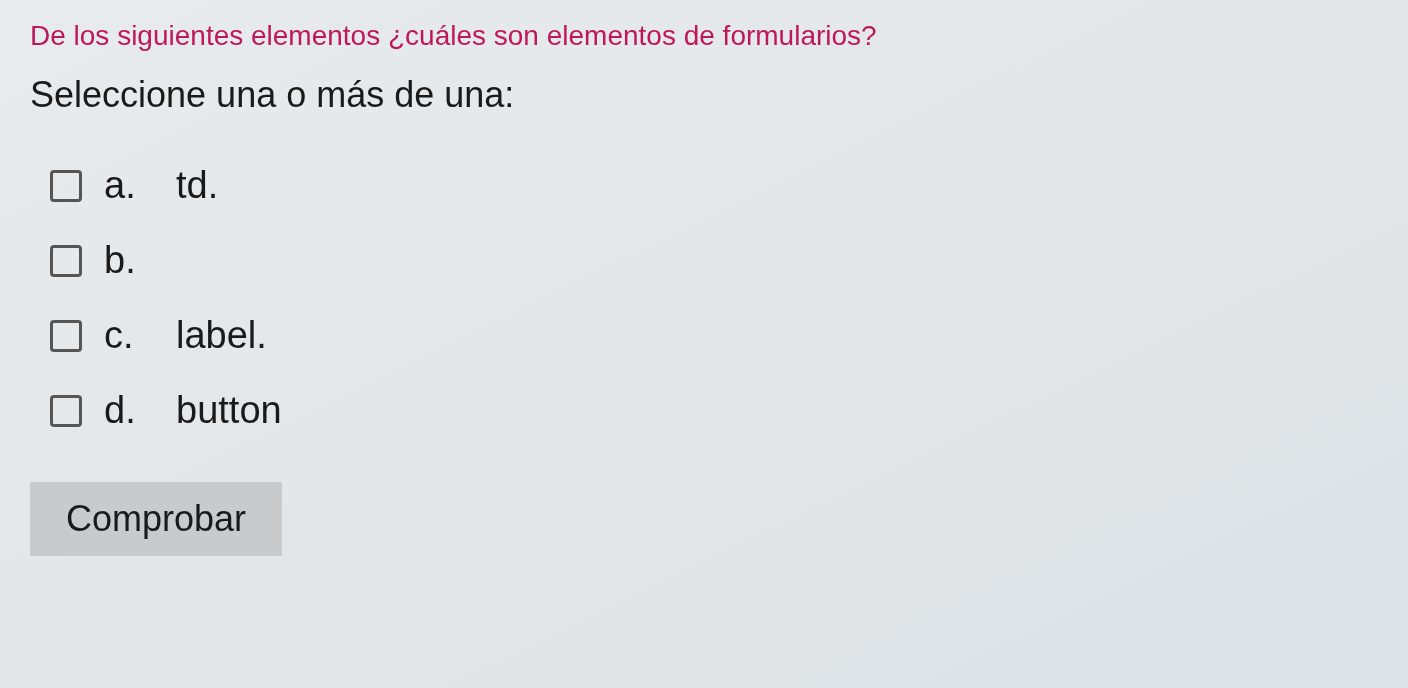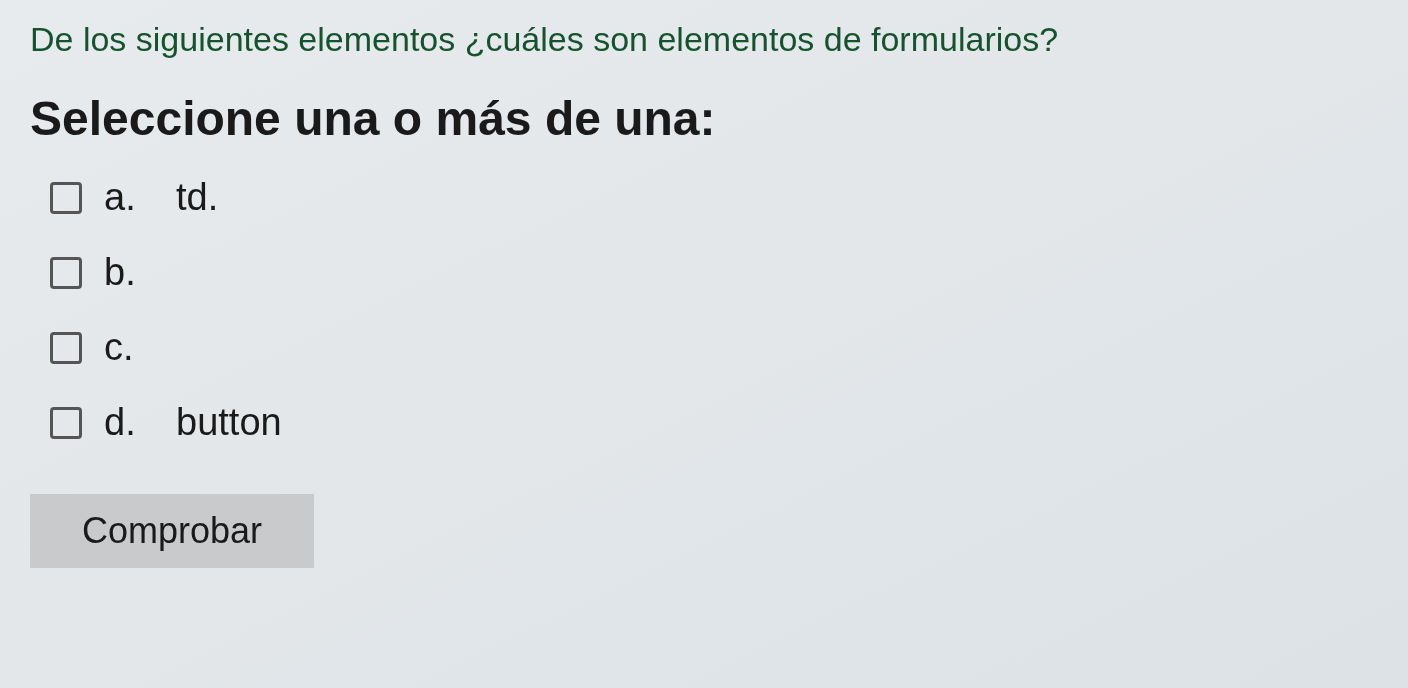--- a/index.html
+++ b/index.html
@@ -10,29 +10,29 @@
     body {
       font-family: 'Segoe UI', Arial, sans-serif;
       background: linear-gradient(to bottom right, #e8ebed, #dde2e6);
       width: 1408px;
       height: 688px;
       padding: 20px 30px;
       color: #2a2a2a;
       overflow: hidden;
     }
     .question-text {
-      font-size: 34px;
+      font-size: 28px;
       font-weight: 400;
-      margin-bottom: 32px;
-      color: #14532d;
+      margin-bottom: 22px;
+      color: #be185d;
     }
     .instruction {
-      font-size: 48px;
-      font-weight: 700;
-      margin-bottom: 30px;
+      font-size: 36px;
+      font-weight: 400;
+      margin-bottom: 48px;
       color: #1a1a1a;
     }
     .options {
       display: flex;
       flex-direction: column;
       gap: 32px;
       padding-left: 20px;
     }
     .option-row {
       display: flex;
@@ -55,21 +55,21 @@
     }
     .option-text {
       font-size: 38px;
       color: #1a1a1a;
       text-align: center;
     }
     .submit-button {
       margin-top: 50px;
       background: #c8cacc;
       border: none;
-      padding: 16px 52px;
+      padding: 16px 36px;
       font-size: 36px;
       color: #1a1a1a;
       cursor: pointer;
       font-family: inherit;
     }
   </style>
 </head>
 <body>
 
 
@@ -84,20 +84,21 @@
     <span class="option-letter">a.</span>
     <span class="option-text">td.</span>
   </div>
   <div class="option-row">
     <div class="checkbox"></div>
     <span class="option-letter">b.</span>
   </div>
   <div class="option-row">
     <div class="checkbox"></div>
     <span class="option-letter">c.</span>
+    <span class="option-text">label.</span>
   </div>
   <div class="option-row">
     <div class="checkbox"></div>
     <span class="option-letter">d.</span>
     <span class="option-text">button</span>
   </div>
 </div>
 
 <button class="submit-button">Comprobar</button>
 

